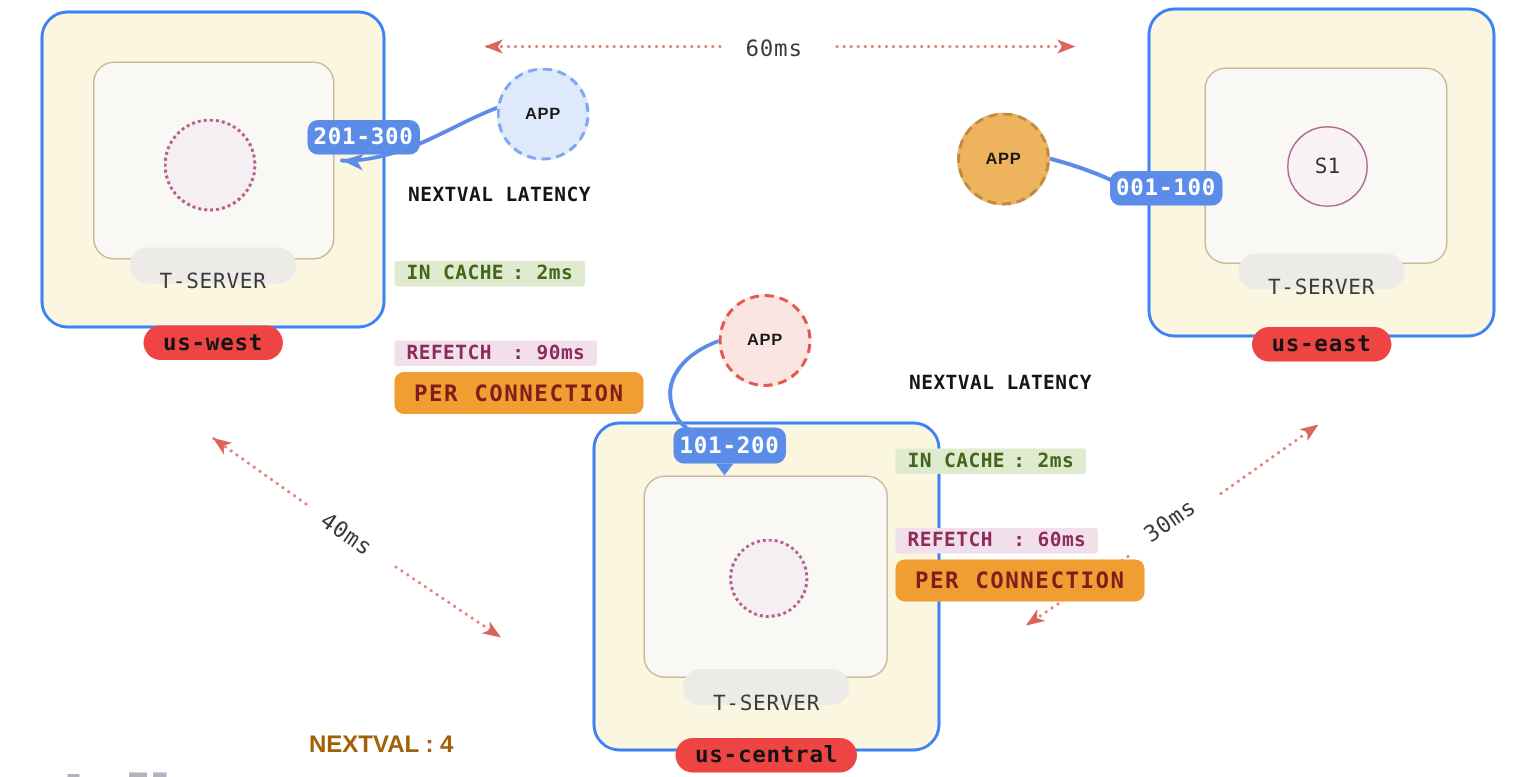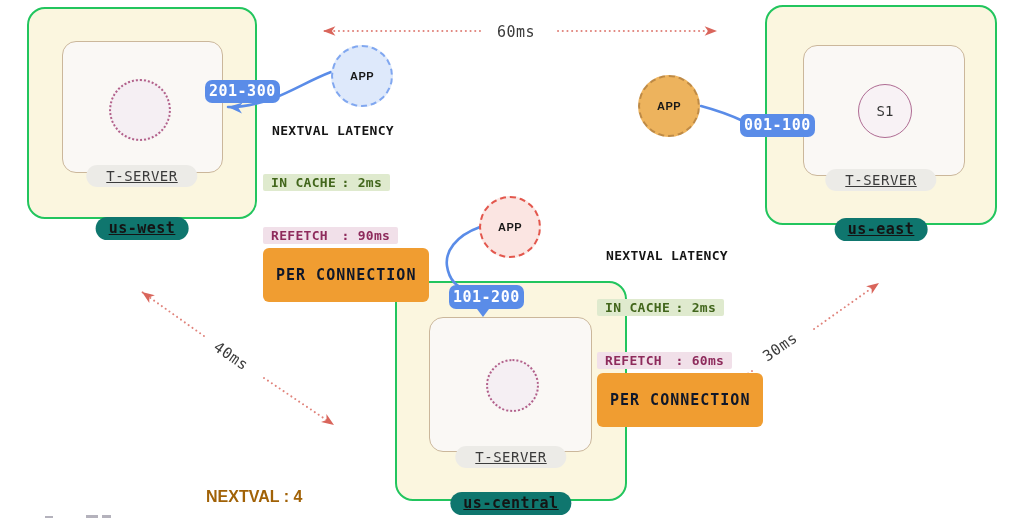--- a/index.html
+++ b/index.html
@@ -5,48 +5,48 @@
   * { margin:0; padding:0; box-sizing:border-box; }
   html,body { background:#ffffff; }
   body { font-family:"DejaVu Sans Mono", monospace; }
   .canvas {
     position:relative; width:1024px; height:518px; background:#ffffff;
     overflow:hidden;
   }
 
   
   .region {
-    position:absolute; background:#FBF6DF; border:2px solid #22c55e;
+    position:absolute; background:#FBF6DF; border:2px solid #3b82f6;
     border-radius:18px; z-index:1;
   }
   .tserver-box {
     position:absolute; background:#FAF8F5; border:1.5px solid #CBB79B;
     border-radius:14px;
   }
   .cache-circle {
     position:absolute; border-radius:50%;
     background:#F5EFF3; border:2.5px dotted #B2608A;
   }
   .s1-circle {
     position:absolute; border-radius:50%;
     background:#F8F2F5; border:1.5px solid #AF6C93;
     display:flex; align-items:center; justify-content:center;
     font-size:14px; color:#333;
   }
   .pill {
     position:absolute; left:50%; transform:translateX(-50%);
     background:#ECEBE7; border-radius:12px; height:22px; line-height:22px;
-    padding:0 20px; font-size:14px; letter-spacing:0.5px; color:#3B3B3B;
-    white-space:nowrap; z-index:2;text-decoration:underline;
+    padding:12px 20px; font-size:14px; letter-spacing:0.5px; color:#3B3B3B;
+    white-space:nowrap; z-index:2;
   }
   .region-name {
     position:absolute; left:50%; transform:translateX(-50%);
-    background:#0f766e; border-radius:12px; height:23px; line-height:23px;
+    background:#ef4444; border-radius:12px; height:23px; line-height:23px;
     padding:0 13px; font-size:15px; font-weight:bold; letter-spacing:0.5px;
-    color:#141414; white-space:nowrap; z-index:2;text-decoration:underline;
+    color:#141414; white-space:nowrap; z-index:2;
   }
 
   
   .app {
     position:absolute; width:62px; height:62px; border-radius:50%;
     display:flex; align-items:center; justify-content:center;
     font-family:"Liberation Sans", sans-serif; font-weight:bold;
     font-size:11px; letter-spacing:0.5px; color:#191919; z-index:3;
   }
   .app-blue   { background:#DEE9FB; border:2px dashed #80A7F0; }
@@ -75,22 +75,22 @@
   .lat-row {
     font-size:13px; font-weight:bold; letter-spacing:0.3px;
     padding:1px 8px; margin-bottom:2px; white-space:pre; width:max-content;
     border-radius:2px;
     margin-top:36px;
   }
   .lat-row .lbl { display:inline-block; width:9ch; }
   .lat-row-green { background:#DFEACE; color:#42661C; }
   .lat-row-pink  { background:#F1E0E9; color:#8E2B5C; }
   .lat-badge {
-    display:inline-block; background:#F09D31; color:#0f172a;
-    border-radius:6px; padding:18px 13px; margin-top:2px;
+    display:inline-block; background:#F09D31; color:#7f1d1d;
+    border-radius:6px; padding:5px 13px; margin-top:2px;
     font-size:15px; font-weight:bold; letter-spacing:1px; white-space:nowrap;
   }
 
   
   .lat-label {
     position:absolute; font-size:15px; color:#3B3B3B; letter-spacing:0.5px;
     z-index:3; white-space:nowrap;
   }
 
   

